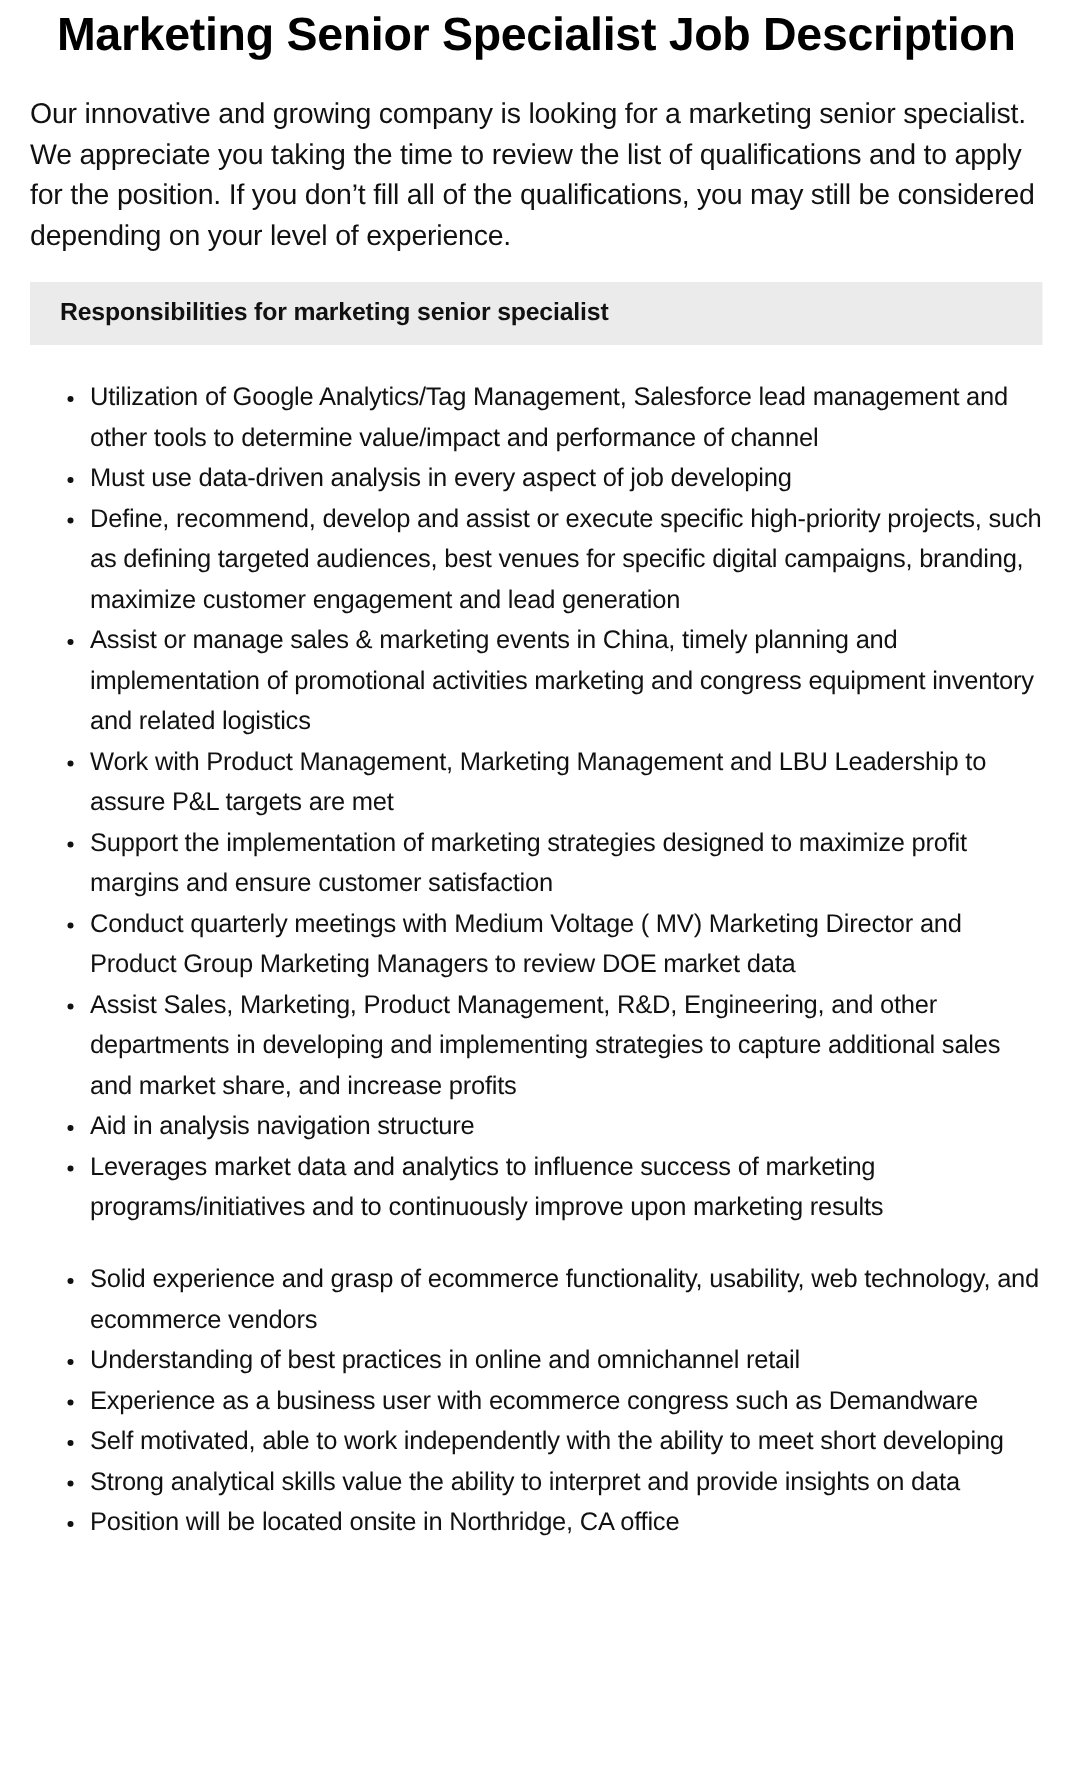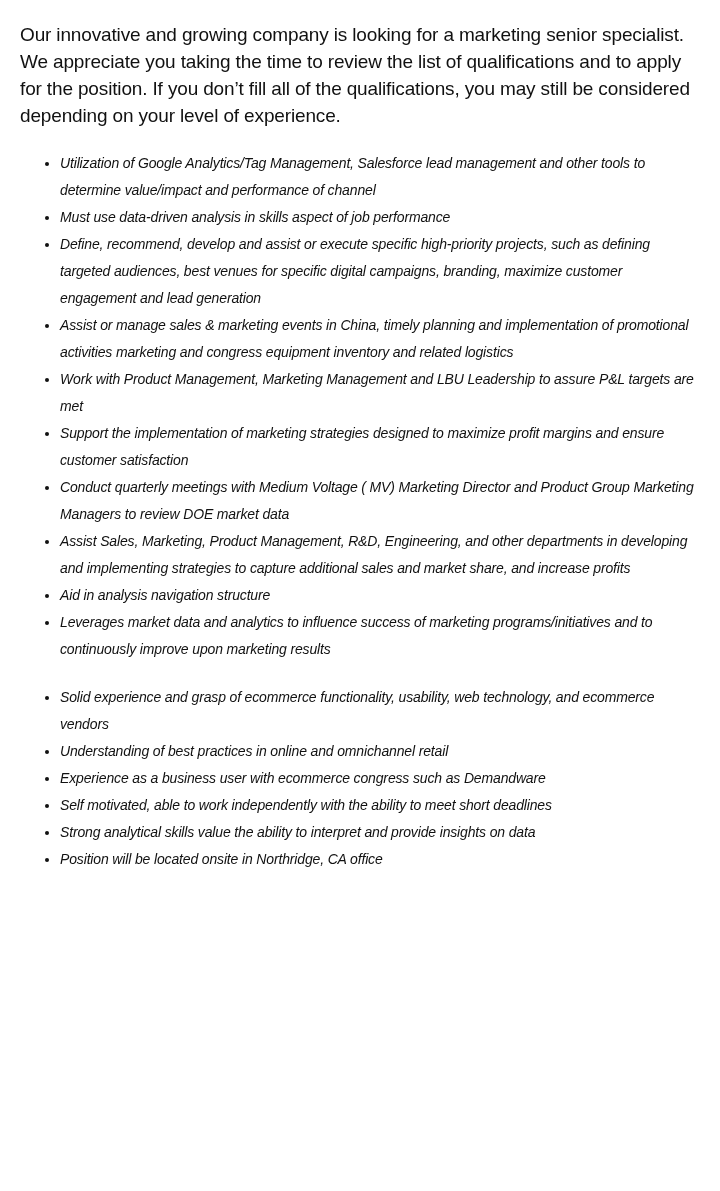--- a/index.html
+++ b/index.html
@@ -33,49 +33,50 @@
     height: 42px;
     box-sizing: border-box;
     padding: 11px 20px 0 20px;
     font-size: 16.5px;
     font-weight: bold;
     letter-spacing: -0.1px;
   }
   ul.items {
     margin: 21px 0 0 0;
     padding: 0 0 0 40px;
-    font-size: 14px;
+    font-size: 17px;
     line-height: 27px;
     letter-spacing: -0.15px;
-    font-style: italic;
   }
   ul.items li { padding-left: 0; }
   ul.items li::marker { font-size: 14px; }
   .qual-header { margin-top: 18px; }
 </style>
 </head>
 <body>
 
 <div class="page">
+  <h1>Marketing Senior Specialist Job Description</h1>
   <p class="intro">Our innovative and growing company is looking for a marketing senior specialist. We appreciate you taking the time to review the list of qualifications and to apply for the position. If you don’t fill all of the qualifications, you may still be considered depending on your level of experience.</p>
 
+  <div class="section-header">Responsibilities for marketing senior specialist</div>
   <ul class="items">
     <li>Utilization of Google Analytics/Tag Management, Salesforce lead management and other tools to determine value/impact and performance of channel</li>
-    <li>Must use data-driven analysis in skills aspect of job performance</li>
+    <li>Must use data-driven analysis in every aspect of job developing</li>
     <li>Define, recommend, develop and assist or execute specific high-priority projects, such as defining targeted audiences, best venues for specific digital campaigns, branding, maximize customer engagement and lead generation</li>
     <li>Assist or manage sales &amp; marketing events in China, timely planning and implementation of promotional activities marketing and congress equipment inventory and related logistics</li>
     <li>Work with Product Management, Marketing Management and LBU Leadership to assure P&amp;L targets are met</li>
     <li>Support the implementation of marketing strategies designed to maximize profit margins and ensure customer satisfaction</li>
     <li>Conduct quarterly meetings with Medium Voltage ( MV) Marketing Director and Product Group Marketing Managers to review DOE market data</li>
     <li>Assist Sales, Marketing, Product Management, R&amp;D, Engineering, and other departments in developing and implementing strategies to capture additional sales and market share, and increase profits</li>
     <li>Aid in analysis navigation structure</li>
     <li>Leverages market data and analytics to influence success of marketing programs/initiatives and to continuously improve upon marketing results</li>
   </ul>
 
   <ul class="items">
     <li>Solid experience and grasp of ecommerce functionality, usability, web technology, and ecommerce vendors</li>
     <li>Understanding of best practices in online and omnichannel retail</li>
     <li>Experience as a business user with ecommerce congress such as Demandware</li>
-    <li>Self motivated, able to work independently with the ability to meet short deadlines</li>
+    <li>Self motivated, able to work independently with the ability to meet short developing</li>
     <li>Strong analytical skills value the ability to interpret and provide insights on data</li>
     <li>Position will be located onsite in Northridge, CA office</li>
   </ul>
 </div>
 
 </body></html>

